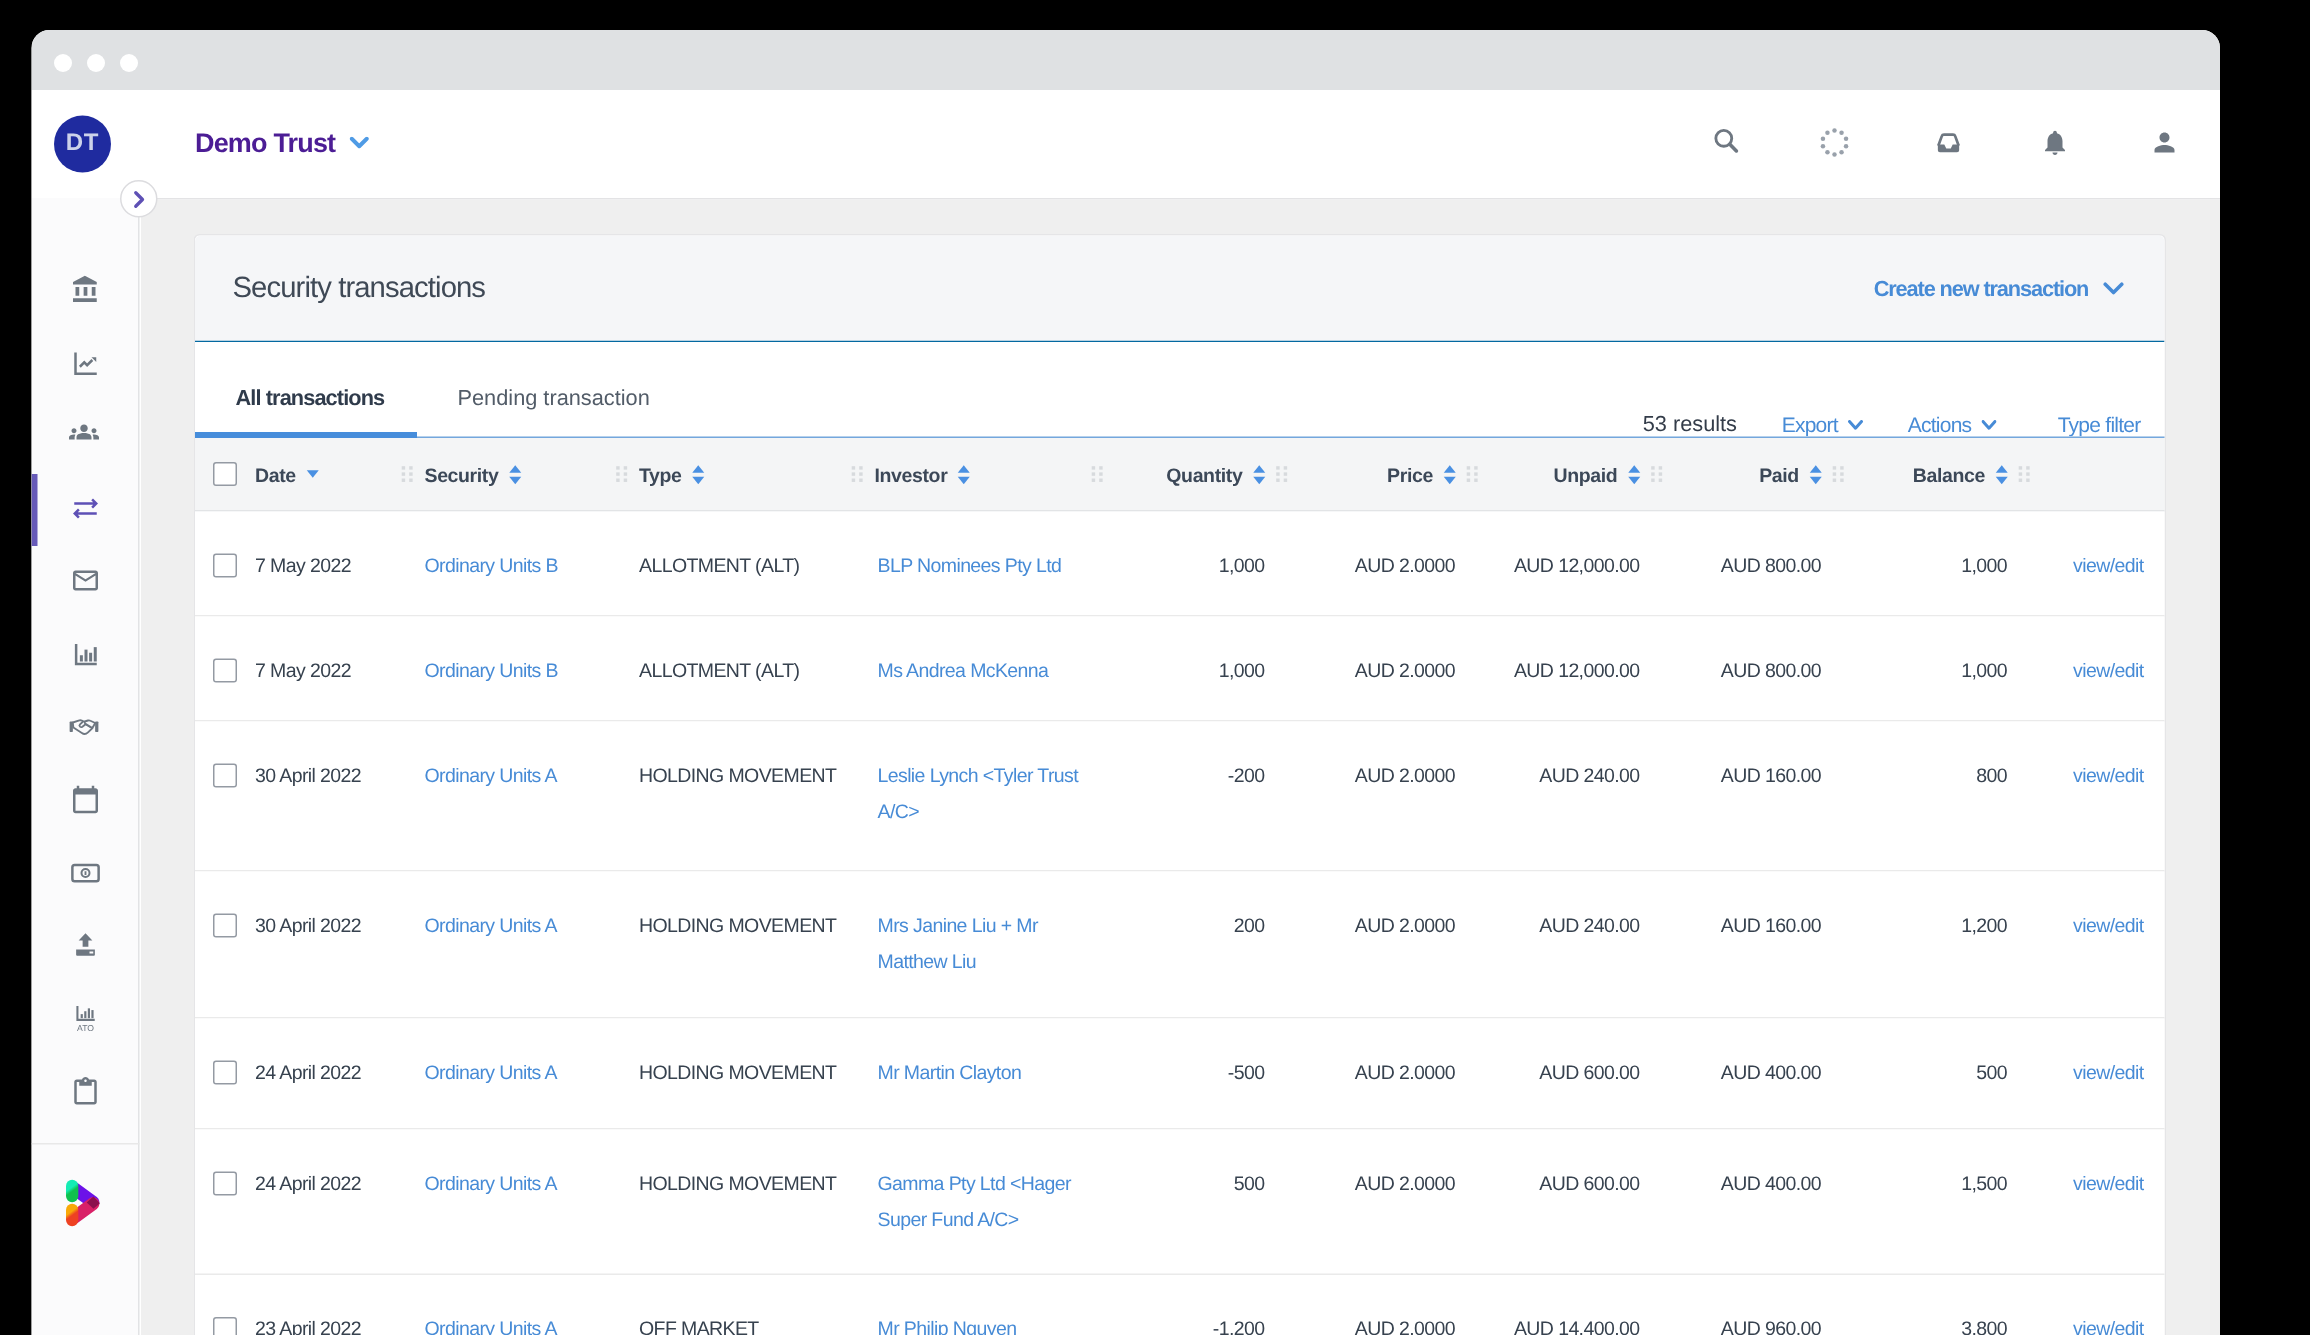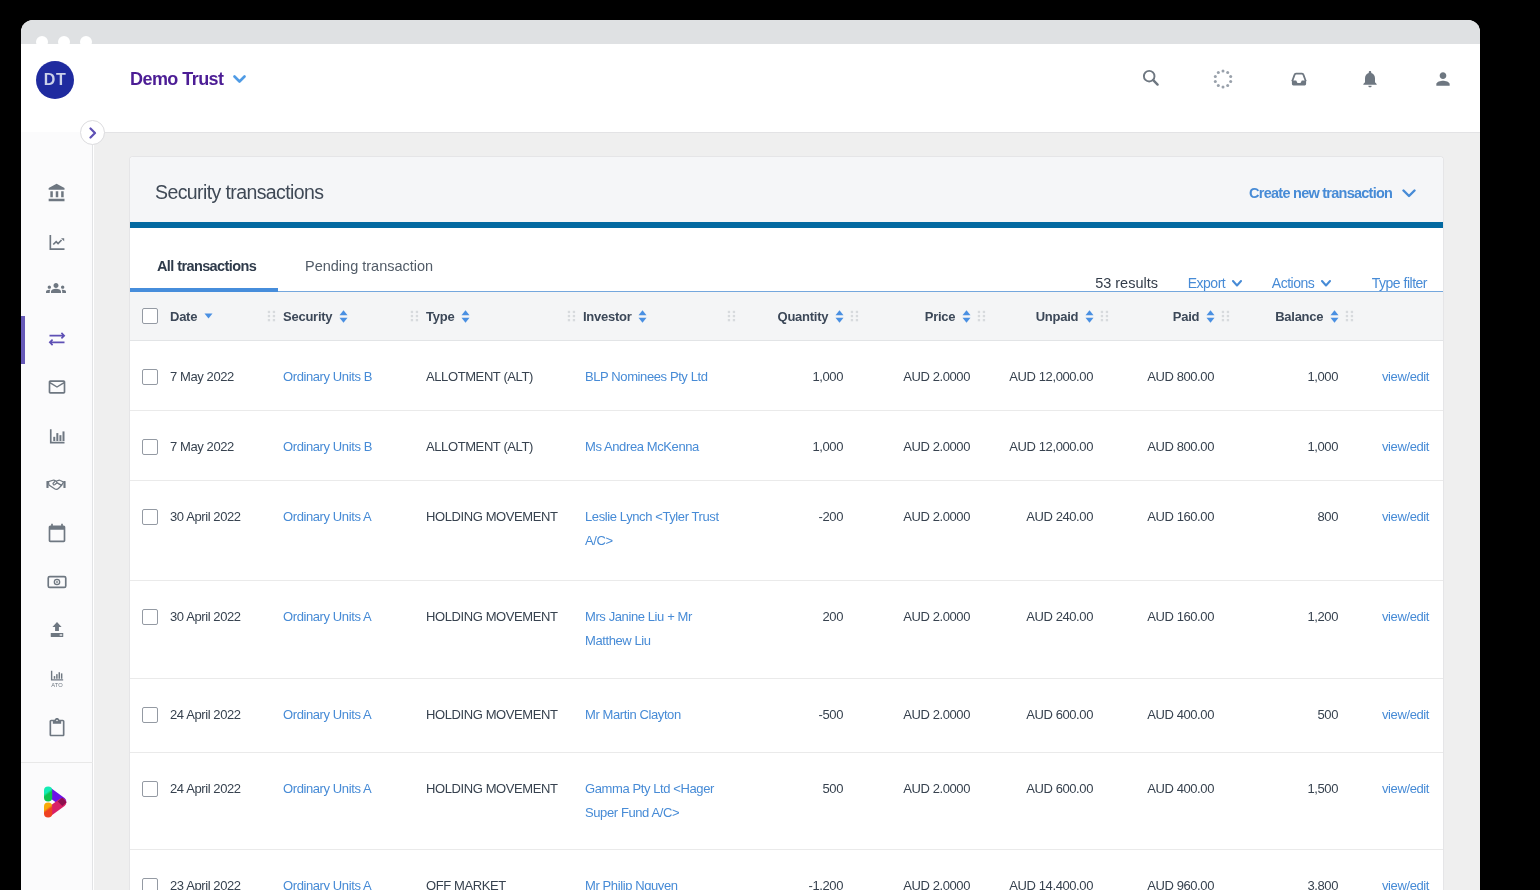--- a/index.html
+++ b/index.html
@@ -2,40 +2,40 @@
 <html><head>
 <meta charset="utf-8">
 <style>
 *{margin:0;padding:0;box-sizing:border-box}
 html,body{width:1540px;height:890px;background:#000;overflow:hidden;
   font-family:"Liberation Sans",sans-serif;}
 .win{position:absolute;left:21px;top:20px;width:1459px;height:870px;
   background:#fff;border-radius:12px 12px 0 0;overflow:hidden;}
 .tbar{position:absolute;left:0;top:0;width:100%;height:40px;background:#dfe1e3;}
 .dot{position:absolute;top:16px;width:12px;height:12px;border-radius:50%;background:#fff;}
-.nav{position:absolute;left:0;top:24px;width:100%;height:72px;background:#fff;}
+.nav{position:absolute;left:0;top:40px;width:100%;height:72px;background:#fff;}
 .avatar{position:absolute;left:15px;top:17px;width:38px;height:38px;border-radius:50%;
   background:#1f2b9f;color:#ccd2ea;font-weight:bold;font-size:16px;
   display:flex;align-items:center;justify-content:center;letter-spacing:.5px;}
 .trust{position:absolute;left:109px;top:25px;font-size:18px;font-weight:bold;color:#4c1d95;letter-spacing:-0.55px;}
 .navico{position:absolute;top:66px;}
 .side{position:absolute;left:0;top:112px;width:72px;bottom:0;background:#fbfbfc;
   border-right:1px solid #e2e3e5;}
 .sico{position:absolute;left:26px;width:20px;height:20px;}
 .abar{position:absolute;left:0;top:184px;width:4px;height:48px;background:#675ab8;}
 .sdiv{position:absolute;left:0;top:630px;width:72px;height:1px;background:#e8e8e8;}
 .hline{position:absolute;left:73px;top:112px;right:0;height:1px;background:#e3e3e5;}
 .main{position:absolute;left:73px;top:113px;right:0;bottom:0;background:#efefef;}
 .collapse{position:absolute;left:59px;top:100px;width:25px;height:25px;border-radius:50%;
   background:#fff;border:1px solid #dcdcdf;z-index:5;
   display:flex;align-items:center;justify-content:center;}
 .card{position:absolute;left:35px;top:23px;width:1315px;height:760px;
   background:#fff;border-radius:4px;border:1px solid #e5e5e7;border-bottom:none;}
 .chead{position:absolute;left:0;top:0;width:100%;height:71px;background:#f5f6f8;
-  border-bottom:6px solid #0369a1;border-radius:4px 4px 0 0;}
+  border-bottom:1px solid #0369a1;border-radius:4px 4px 0 0;}
 .ctitle{position:absolute;left:25px;top:24px;font-size:19.5px;color:#3f4956;letter-spacing:-0.6px;}
 .cnew{position:absolute;right:27px;top:28px;font-size:14.5px;color:#478bd6;font-weight:bold;letter-spacing:-0.75px;}
 .tabs{position:absolute;left:0;top:71px;width:100%;height:63px;background:#fff;text-align:right;}
 .tab1{position:absolute;left:27px;top:30px;font-size:14.5px;font-weight:bold;color:#2f3b4b;letter-spacing:-0.6px;}
 .tab2{position:absolute;left:175px;top:30px;font-size:14.5px;color:#525c68;}
 .uline{position:absolute;left:0;top:131px;width:148px;height:4px;background:#468ddb;z-index:3;}
 .hairline{position:absolute;left:148px;top:134px;right:0;height:1px;background:#74a7dd;z-index:3;}
 .tools{position:absolute;top:31px;font-size:14.5px;margin-top:16px;}
 .tools.blue{font-weight:normal;font-size:14px;letter-spacing:-0.5px;}
 .thead{position:absolute;left:0;top:134px;width:100%;height:50px;background:#f4f5f6;

